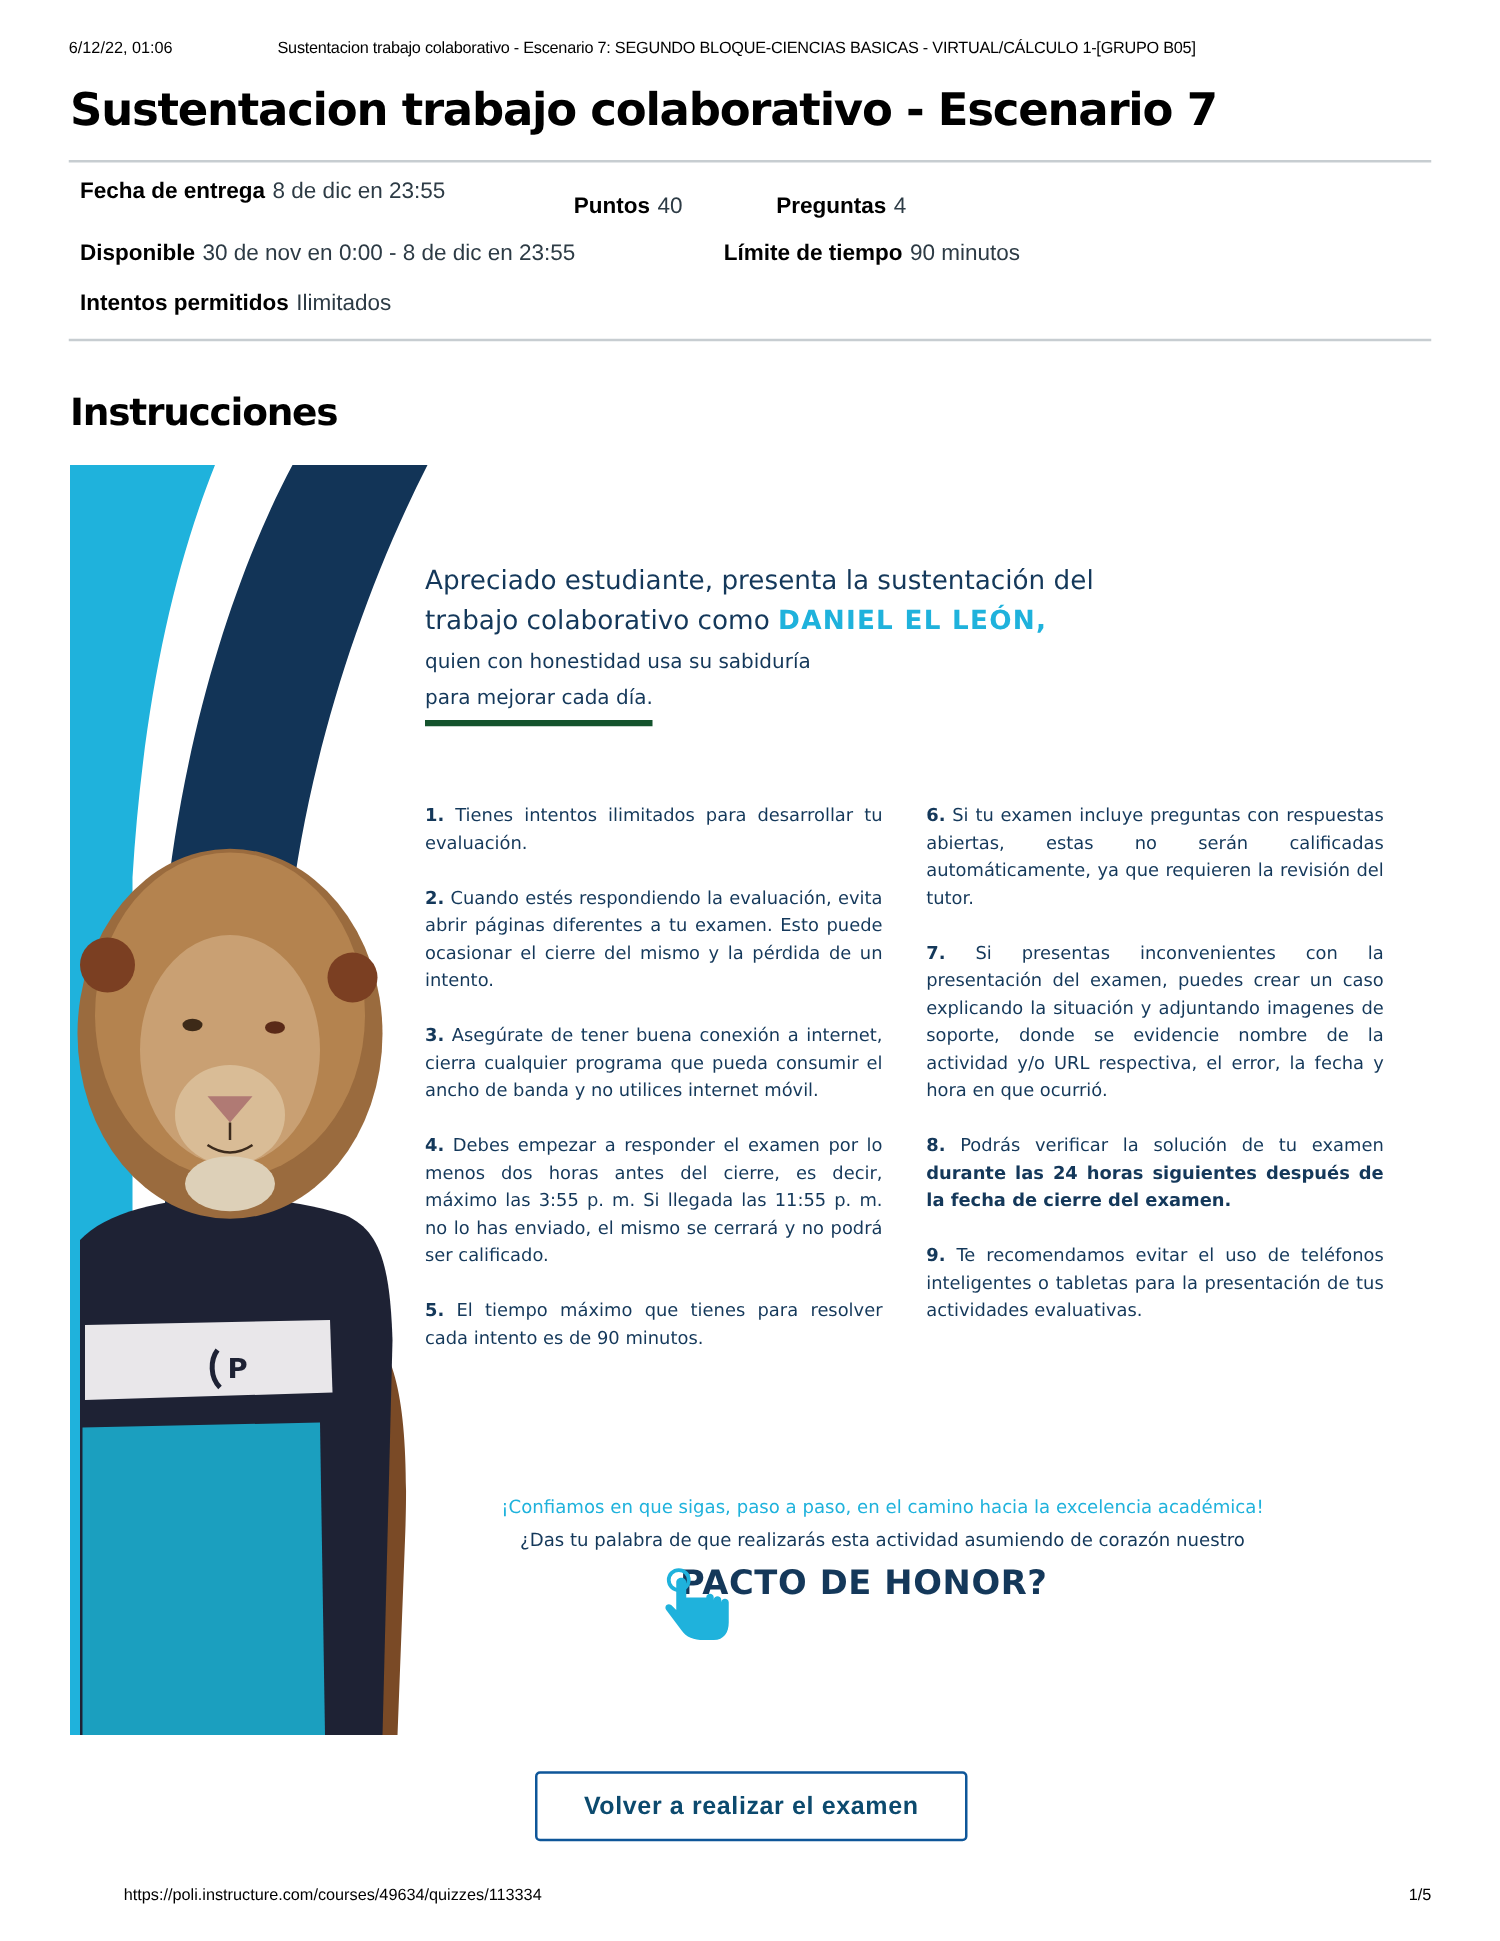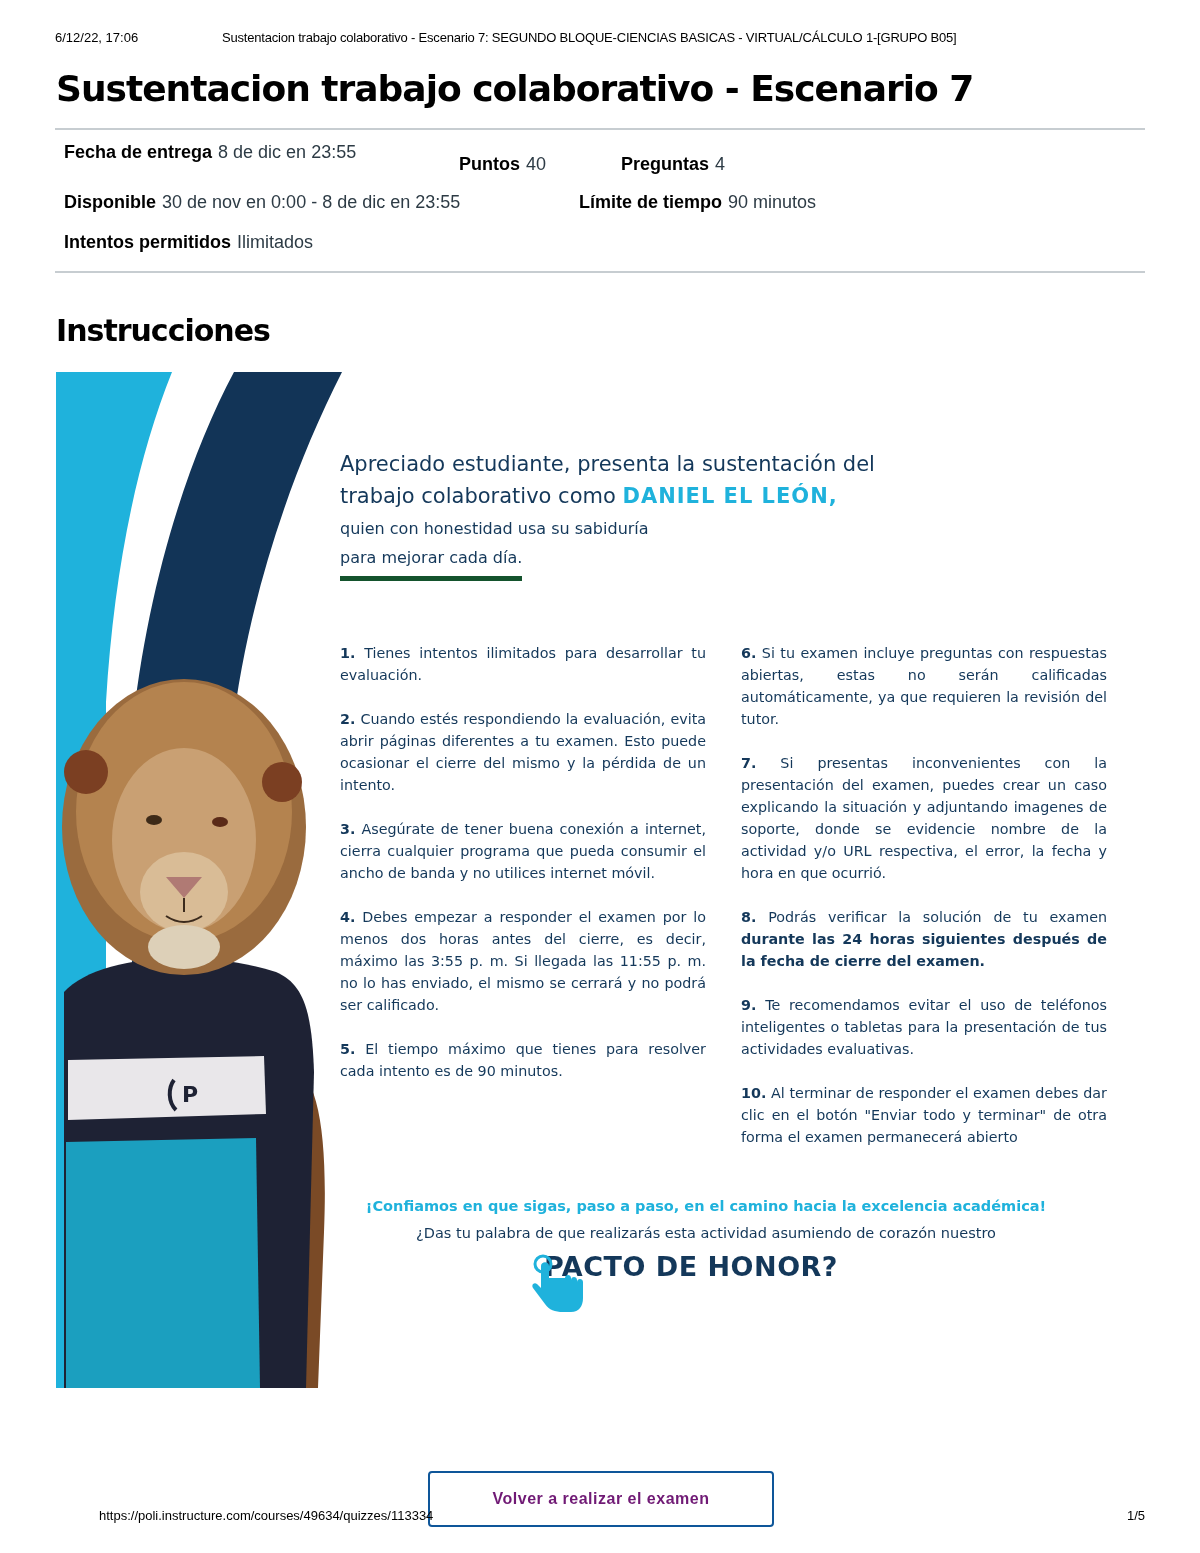--- a/index.html
+++ b/index.html
@@ -30,36 +30,36 @@
   .intro .l4 { font-size: 16px; line-height: 28px; display: inline-block; border-bottom: 5px solid #14532d; padding-bottom: 4px; }
 
   .col { position: absolute; width: 366px; font-family: "DejaVu Sans", sans-serif; font-size: 14.3px; line-height: 22px; color: #14385a; text-align: justify; margin-top: 16px; }
   .col.left { left: 284px; top: 254px; }
   .col.right { left: 685px; top: 254px; }
   .item { margin-bottom: 22px; }
   .item .num { font-weight: bold; }
   .item .strong { font-weight: bold; }
 
   .closing { position: absolute; left: 300px; top: 822px; width: 700px; text-align: center; font-family: "DejaVu Sans", sans-serif; }
-  .closing .c1 { color: #1fb2dc; font-weight: bold; font-size: 14.5px; line-height: 24px; }
+  .closing .c1 { color: #1fb2dc; font-weight: normal; font-size: 14.5px; line-height: 24px; }
   .closing .c2 { color: #14385a; font-size: 14.5px; line-height: 30px; }
   .closing .c3 { color: #14385a; font-weight: bold; font-size: 27px; line-height: 38px; letter-spacing: 0.5px; margin-left: -30px; }
   .hand-icon { position: absolute; left: 475px; top: 880px; }
 
-  .retake-btn { position: absolute; top: 1471px; left: 428px; width: 346px; height: 56px; border: 2px solid #0e5699; border-radius: 4px; background: #fff; color: #701a75; font-size: 16px; font-family: "Liberation Sans", sans-serif; font-weight: bold; text-align: center; line-height: 52px; letter-spacing: 0.5px; cursor: pointer; }
+  .retake-btn { position: absolute; top: 1417px; left: 428px; width: 346px; height: 56px; border: 2px solid #0e5699; border-radius: 4px; background: #fff; color: #0c4a6e; font-size: 20px; font-family: "Liberation Sans", sans-serif; font-weight: bold; text-align: center; line-height: 52px; letter-spacing: 0.5px; cursor: pointer; }
 
   .print-footer { position: absolute; top: 1508px; left: 55px; right: 55px; font-size: 13px; color: #000; }
   .print-footer .url { position: absolute; left: 0; top: 0; padding-left: 44px; }
   .print-footer .page { position: absolute; right: 0; top: 0; }
 </style>
 </head>
 <body>
 
 <div class="print-header">
-  <span class="date">6/12/22, 17:06</span>
+  <span class="date">6/12/22, 01:06</span>
   <span class="doc-title">Sustentacion trabajo colaborativo - Escenario 7: SEGUNDO BLOQUE-CIENCIAS BASICAS - VIRTUAL/CÁLCULO 1-[GRUPO B05]</span>
 </div>
 
 <h1 class="page-title">Sustentacion trabajo colaborativo - Escenario 7</h1>
 <div class="rule r1"></div>
 
 <div class="meta" style="top:142px; left:64px;">
   <b>Fecha de entrega</b><span>8 de dic en 23:55</span>
 </div>
 <div class="meta" style="top:154px; left:459px;">
@@ -136,21 +136,20 @@
     <p class="item"><span class="num">3.</span><span> Asegúrate de tener buena conexión a internet, cierra cualquier programa que pueda consumir el ancho de banda y no utilices internet móvil.</span></p>
     <p class="item"><span class="num">4.</span><span> Debes empezar a responder el examen por lo menos dos horas antes del cierre, es decir, máximo las 3:55 p. m. Si llegada las 11:55 p. m. no lo has enviado, el mismo se cerrará y no podrá ser calificado.</span></p>
     <p class="item"><span class="num">5.</span><span> El tiempo máximo que tienes para resolver cada intento es de 90 minutos.</span></p>
   </div>
 
   <div class="col right">
     <p class="item"><span class="num">6.</span><span> Si tu examen incluye preguntas con respuestas abiertas, estas no serán calificadas automáticamente, ya que requieren la revisión del tutor.</span></p>
     <p class="item"><span class="num">7.</span><span> Si presentas inconvenientes con la presentación del examen, puedes crear un caso explicando la situación y adjuntando imagenes de soporte, donde se evidencie nombre de la actividad y/o URL respectiva, el error, la fecha y hora en que ocurrió.</span></p>
     <p class="item"><span class="num">8.</span><span> Podrás verificar la solución de tu examen </span><span class="strong">durante las 24 horas siguientes después de la fecha de cierre del examen.</span></p>
     <p class="item"><span class="num">9.</span><span> Te recomendamos evitar el uso de teléfonos inteligentes o tabletas para la presentación de tus actividades evaluativas.</span></p>
-    <p class="item"><span class="num">10.</span><span> Al terminar de responder el examen debes dar clic en el botón "Enviar todo y terminar" de otra forma el examen permanecerá abierto</span></p>
   </div>
 
   <div class="closing">
     <div class="c1">¡Confiamos en que sigas, paso a paso, en el camino hacia la excelencia académica!</div>
     <div class="c2">¿Das tu palabra de que realizarás esta actividad asumiendo de corazón nuestro</div>
     <div class="c3">PACTO DE HONOR?</div>
   </div>
 
   <svg class="hand-icon" width="60" height="64" viewBox="0 0 60 64">
     <circle cx="12" cy="12" r="8" fill="none" stroke="#1fb2dc" stroke-width="3"></circle>

